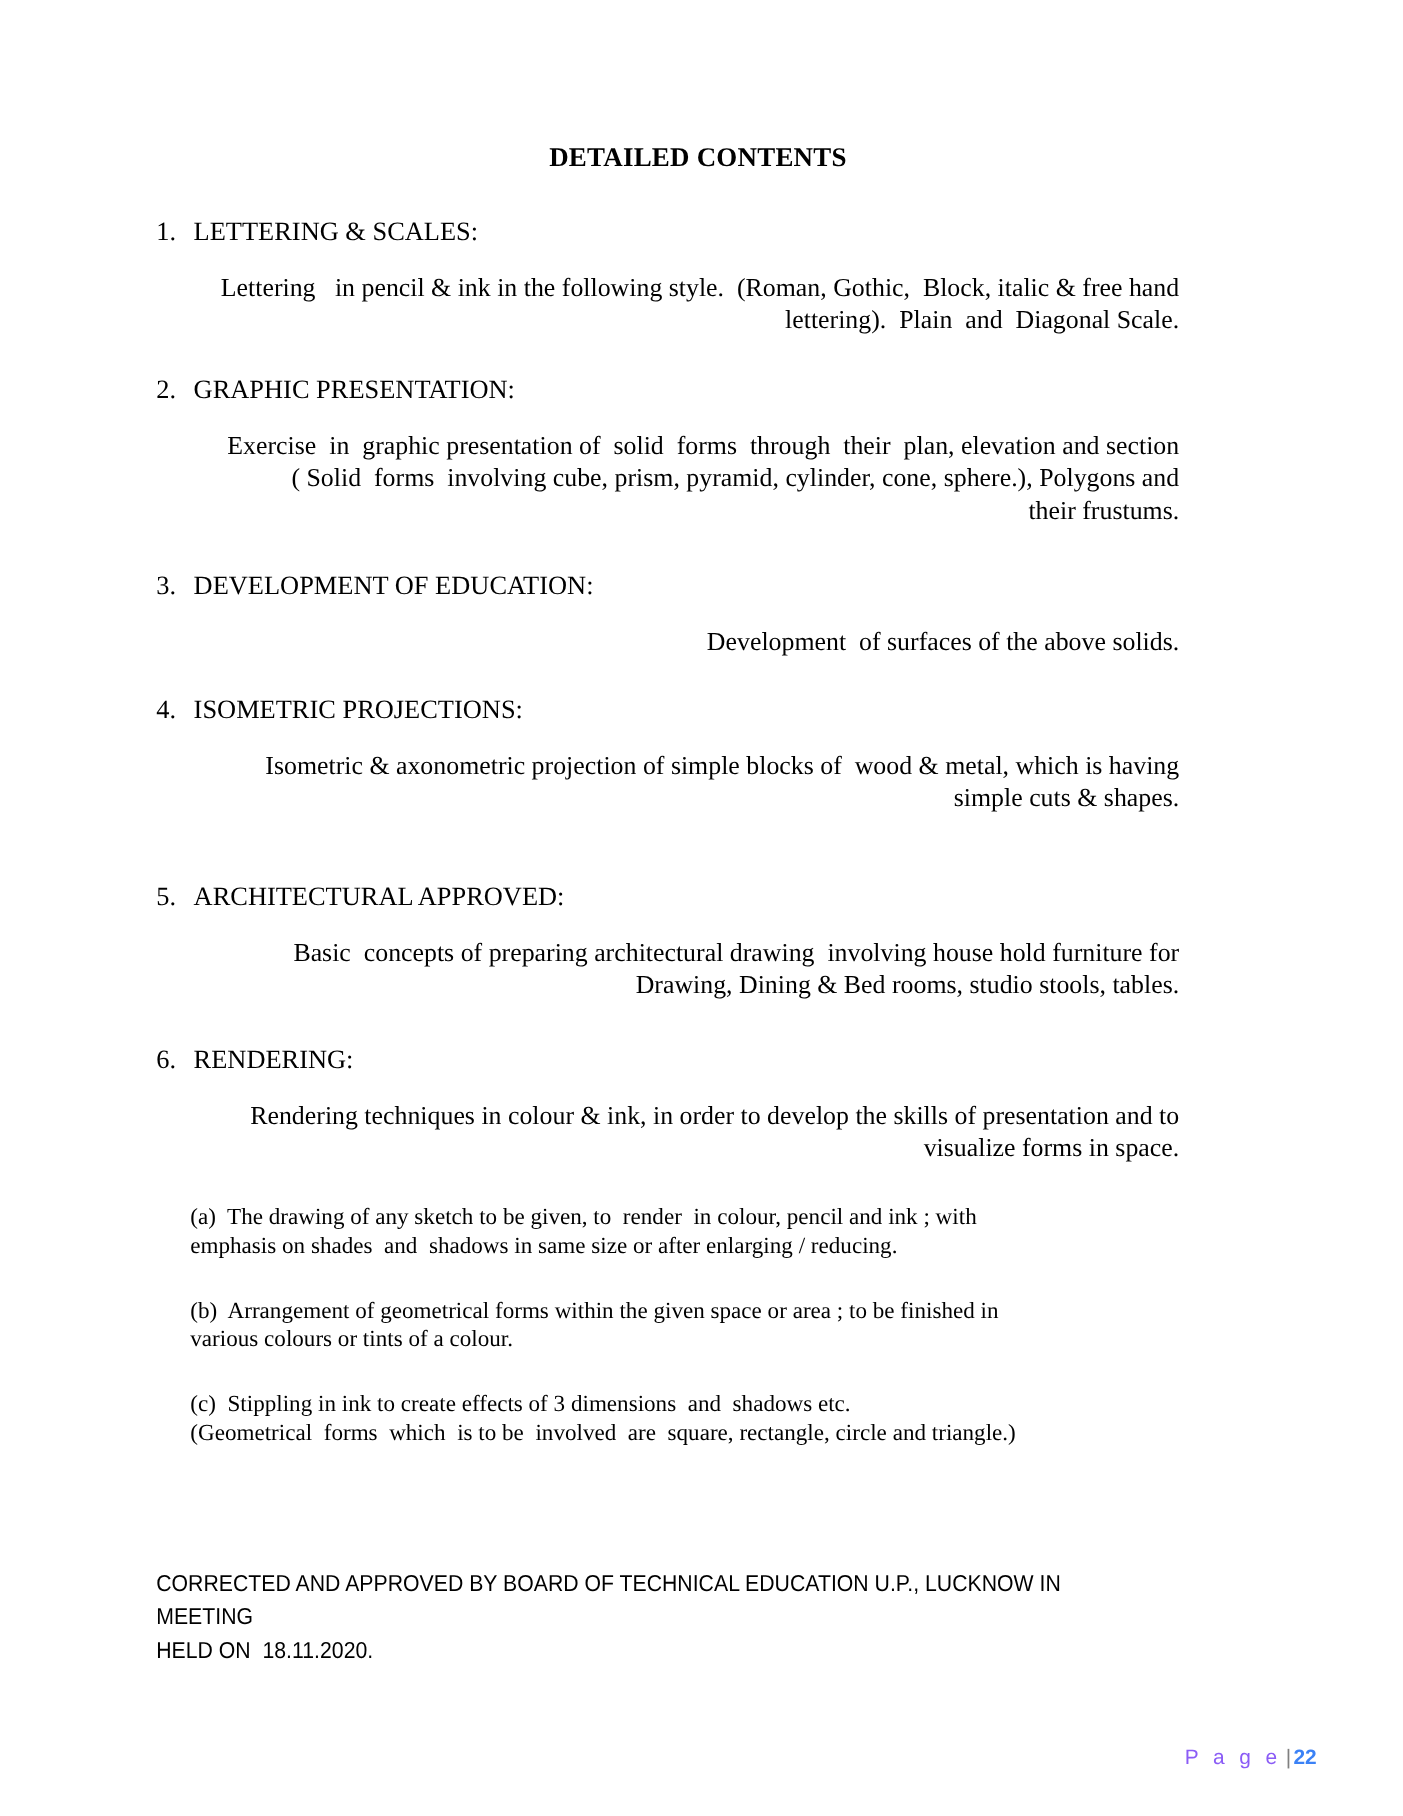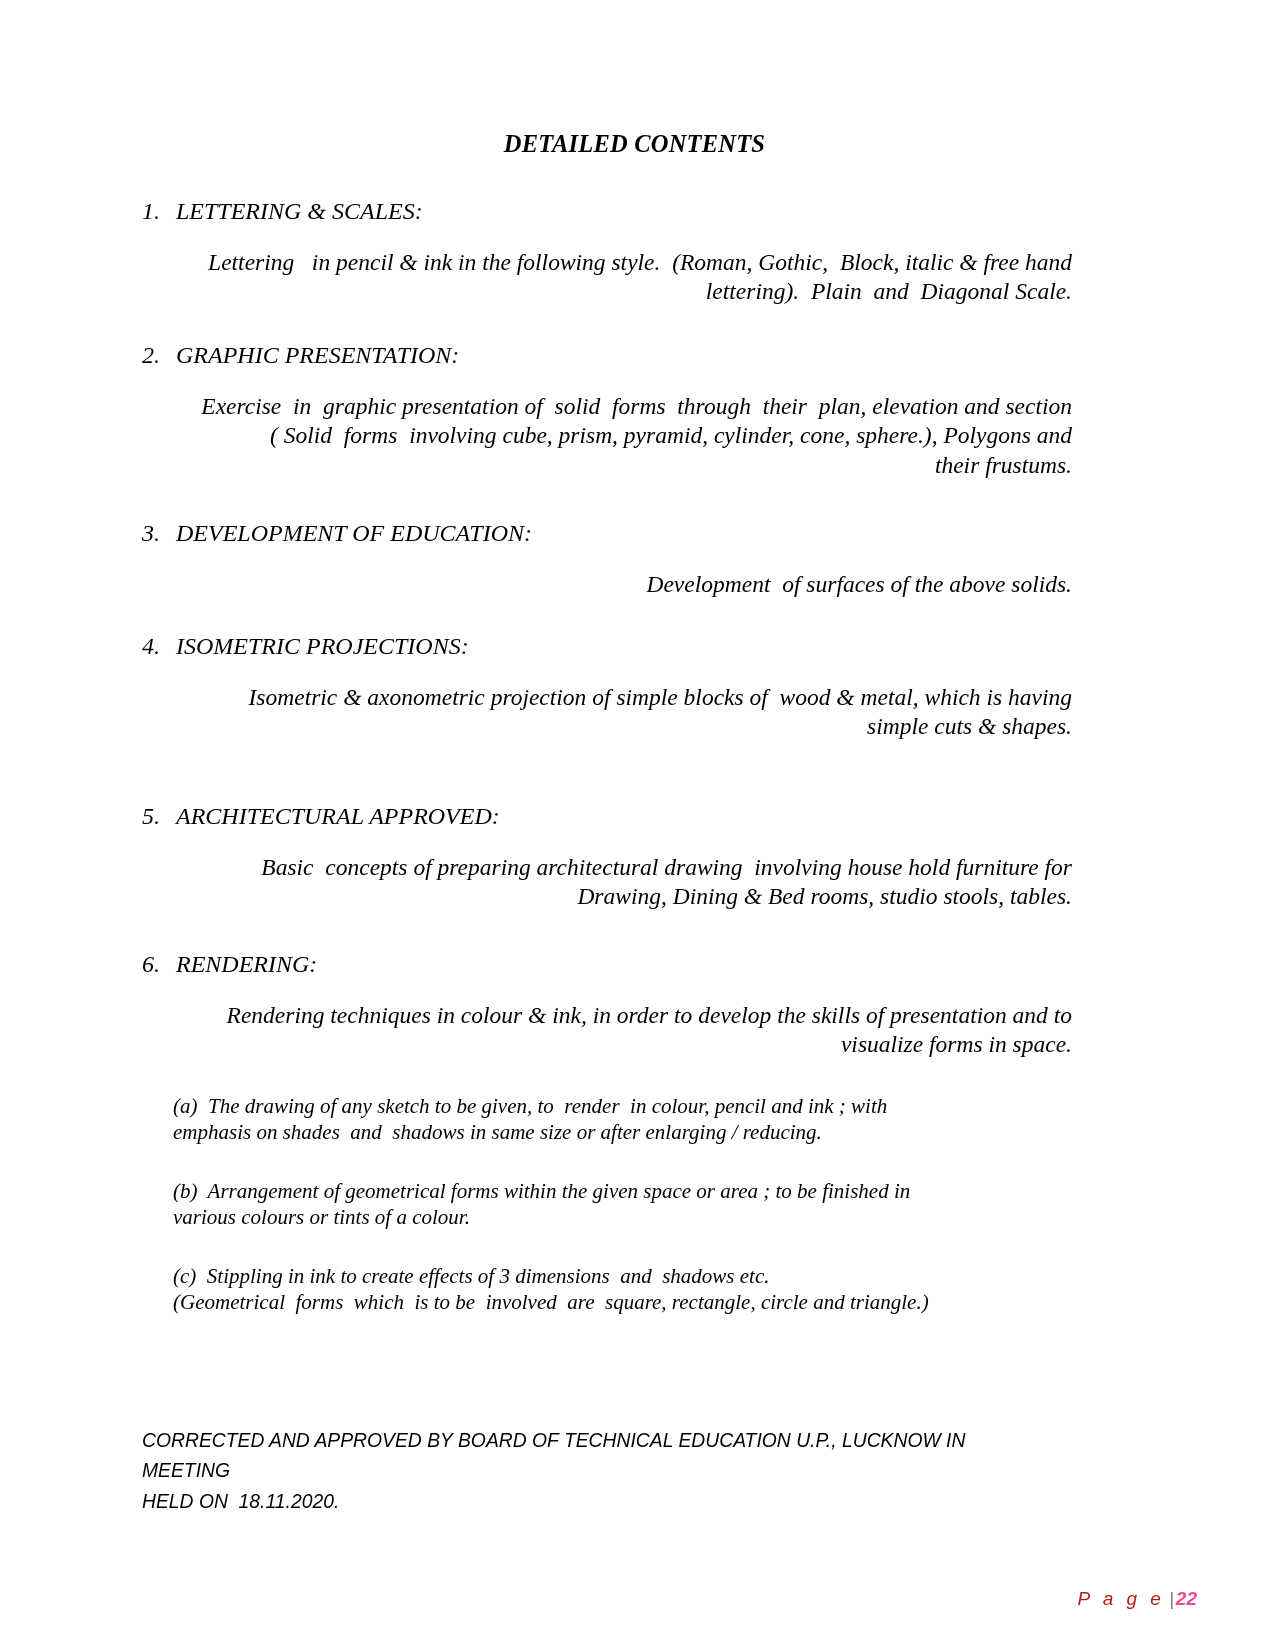--- a/index.html
+++ b/index.html
@@ -9,21 +9,20 @@
   }
   .page {
     position: relative;
     width: 1275px;
     height: 1651px;
     background: #ffffff;
     margin: 0 auto;
     overflow: hidden;
     font-family: "Liberation Serif", "DejaVu Serif", serif;
     color: #000000;
-    font-style: italic;
   }
   .content {
     position: absolute;
     left: 142px;
     top: 130px;
     width: 930px;
   }
   .doc-title {
     text-align: center;
     font-weight: bold;
@@ -93,29 +92,29 @@
   }
   .page-number {
     position: absolute;
     right: 78px;
     top: 1588px;
     font-family: "Liberation Sans", "DejaVu Sans", sans-serif;
     font-size: 19px;
     white-space: nowrap;
   }
   .page-number .pn-word {
-    color: #b91c1c;
+    color: #8b5cf6;
     letter-spacing: 4px;
   }
   .page-number .pn-sep {
     color: #808080;
     margin: 0 2px 0 4px;
   }
   .page-number .pn-value {
-    color: #ec4899;
+    color: #3b82f6;
     font-weight: bold;
   }
 </style>
 </head>
 <body>
 
 <div class="page">
 
   <div class="content">
 

